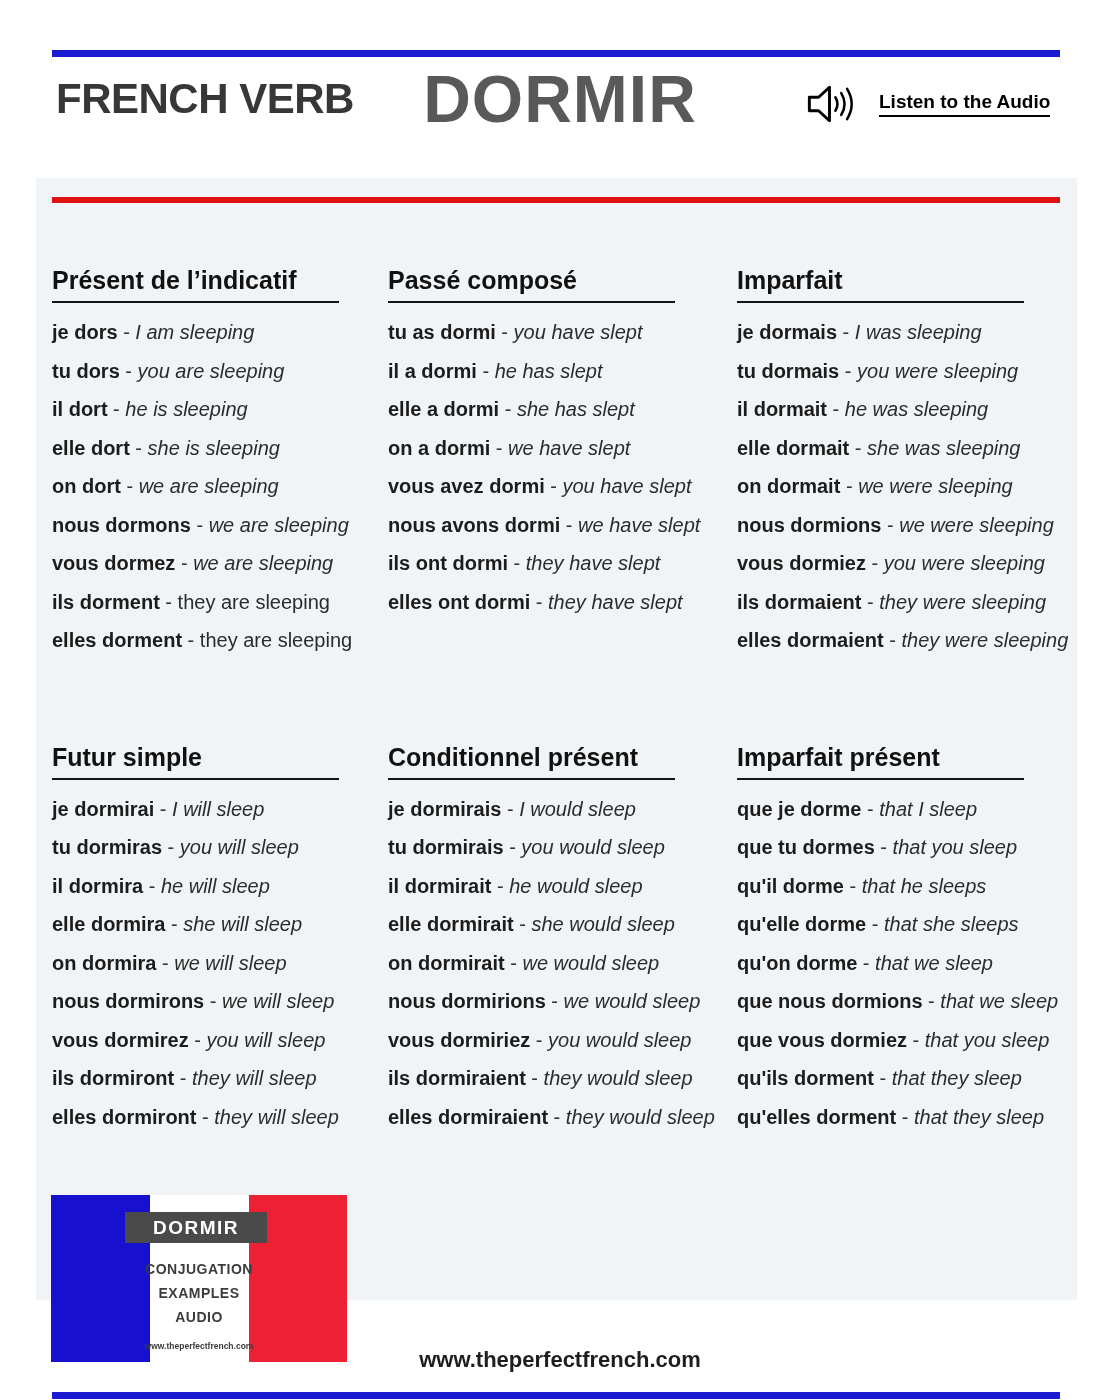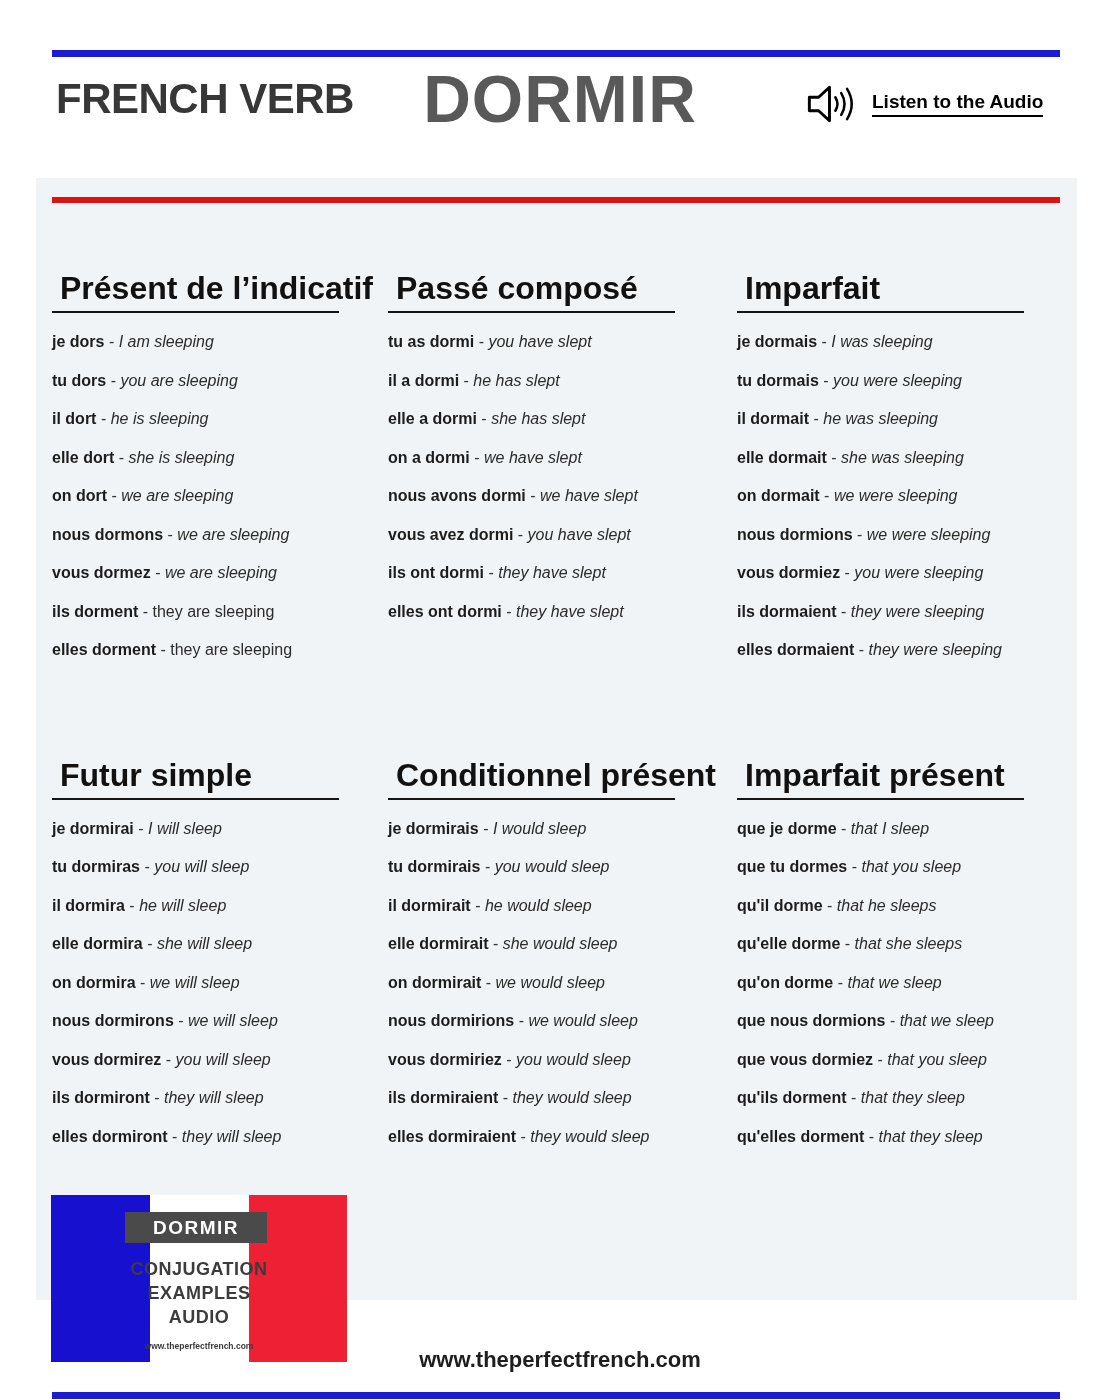--- a/index.html
+++ b/index.html
@@ -5,46 +5,46 @@
   html,body{margin:0;padding:0;background:#ffffff;}
   .page{
     position:relative;width:1120px;height:1400px;background:#ffffff;overflow:hidden;
     font-family:"Liberation Sans","DejaVu Sans",sans-serif;
   }
   
   .top-bar{position:absolute;left:52px;top:50px;width:1008px;height:7px;background:var(--top-bar-blue,#1b1bd1);}
   .brand{position:absolute;left:56px;top:76px;font-size:42px;line-height:46px;font-weight:800;color:#373737;letter-spacing:-.5px;}
   .verb-title{position:absolute;left:0;right:0;top:64px;text-align:center;font-size:66px;line-height:70px;font-weight:700;color:var(--title-gray,#595959);letter-spacing:1px;}
   .verb-sub{position:absolute;left:0;right:0;top:140px;text-align:center;font-size:27px;font-weight:600;color:#3b3b3b;margin-top:36px;}
-  .audio{position:absolute;left:806px;top:82px;display:flex;align-items:center;gap:14px;text-decoration:none;cursor:pointer;}
+  .audio{position:absolute;left:806px;top:82px;display:flex;align-items:center;gap:21px;text-decoration:none;cursor:pointer;}
   .audio .label{font-size:19px;font-weight:700;color:#000;border-bottom:2.5px solid #000;padding-bottom:2px;white-space:nowrap;}
   
   .content-bg{position:absolute;left:36px;top:178px;width:1041px;height:1122px;background:var(--content-bg,#f1f4f6);}
   .red-line{position:absolute;left:52px;top:197px;width:1008px;height:6px;background:var(--rule-red,#df1212);}
   .grid{
     position:absolute;left:52px;top:265px;width:1010px;
     display:grid;grid-template-columns:336px 349px 325px;grid-row-gap:82px;
   }
-  section h2{margin:8px;font-size:32px;line-height:30px;font-weight:700;color:#111;}
+  section h2{margin:0;font-size:25px;line-height:30px;font-weight:700;color:#111;}
   section .rule{width:287px;border-top:2.5px solid #141414;margin:6px 0 10px 0;height:0;}
-  .entry{font-size:16px;line-height:38.5px;white-space:nowrap;color:#2b2b2b;}
+  .entry{font-size:20px;line-height:38.5px;white-space:nowrap;color:#2b2b2b;}
   .entry b{font-weight:700;color:#1c1c1c;}
   .entry .dash{font-weight:400;font-style:normal;color:#333;}
   .entry .en{font-style:italic;}
   .entry .en.plain{font-style:normal;text-align:center;}
   
   .logo{position:absolute;left:51px;top:1195px;width:296px;height:167px;background:#fff;}
   .stripe{position:absolute;top:0;bottom:0;width:99px;}
   .stripe.blue{left:0;background:var(--flag-blue,#1710cf);}
   .stripe.white{left:99px;background:#ffffff;}
   .stripe.red{left:198px;width:98px;background:var(--flag-red,#ee2033);}
   .banner{position:absolute;left:74px;top:17px;width:142px;height:31px;background:var(--banner-gray,#4a4a4a);
     color:#fff;font-size:19px;font-weight:700;letter-spacing:1.5px;text-align:center;line-height:31px;}
   .logo-lines{position:absolute;left:0;right:0;top:62px;text-align:center;}
-  .logo-lines div{font-size:18px;line-height:24px;font-weight:700;color:#3c3c3c;letter-spacing:.5px;text-align:center;}
+  .logo-lines div{font-size:14px;line-height:24px;font-weight:700;color:#3c3c3c;letter-spacing:.5px;text-align:center;}
   .logo-url{position:absolute;left:0;right:0;top:146px;text-align:center;font-size:8.5px;font-weight:600;color:#3a3a3a;}
   
   .footer-url{position:absolute;left:0;right:0;top:1347px;text-align:center;font-size:22px;font-weight:700;color:#1e1e1e;}
   .bottom-bar{position:absolute;left:52px;top:1392px;width:1008px;height:7px;background:var(--top-bar-blue,#1b1bd1);}
 </style>
 </head>
 <body>
 
 <div class="page">
 
@@ -84,22 +84,22 @@
         <div class="entry"><b>ils dorment</b><span class="dash"> - </span><span class="en plain">they are sleeping</span></div>
         <div class="entry"><b>elles dorment</b><span class="dash"> - </span><span class="en plain">they are sleeping</span></div>
       </section>
       <section>
         <h2>Passé composé</h2>
         <div class="rule"></div>
         <div class="entry"><b>tu as dormi</b><span class="dash"> - </span><span class="en">you have slept</span></div>
         <div class="entry"><b>il a dormi</b><span class="dash"> - </span><span class="en">he has slept</span></div>
         <div class="entry"><b>elle a dormi</b><span class="dash"> - </span><span class="en">she has slept</span></div>
         <div class="entry"><b>on a dormi</b><span class="dash"> - </span><span class="en">we have slept</span></div>
+        <div class="entry"><b>vous avez dormi</b><span class="dash"> - </span><span class="en">you have slept</span></div>
         <div class="entry"><b>nous avons dormi</b><span class="dash"> - </span><span class="en">we have slept</span></div>
-        <div class="entry"><b>vous avez dormi</b><span class="dash"> - </span><span class="en">you have slept</span></div>
         <div class="entry"><b>ils ont dormi</b><span class="dash"> - </span><span class="en">they have slept</span></div>
         <div class="entry"><b>elles ont dormi</b><span class="dash"> - </span><span class="en">they have slept</span></div>
       </section>
       <section>
         <h2>Imparfait</h2>
         <div class="rule"></div>
         <div class="entry"><b>je dormais</b><span class="dash"> - </span><span class="en">I was sleeping</span></div>
         <div class="entry"><b>tu dormais</b><span class="dash"> - </span><span class="en">you were sleeping</span></div>
         <div class="entry"><b>il dormait</b><span class="dash"> - </span><span class="en">he was sleeping</span></div>
         <div class="entry"><b>elle dormait</b><span class="dash"> - </span><span class="en">she was sleeping</span></div>

